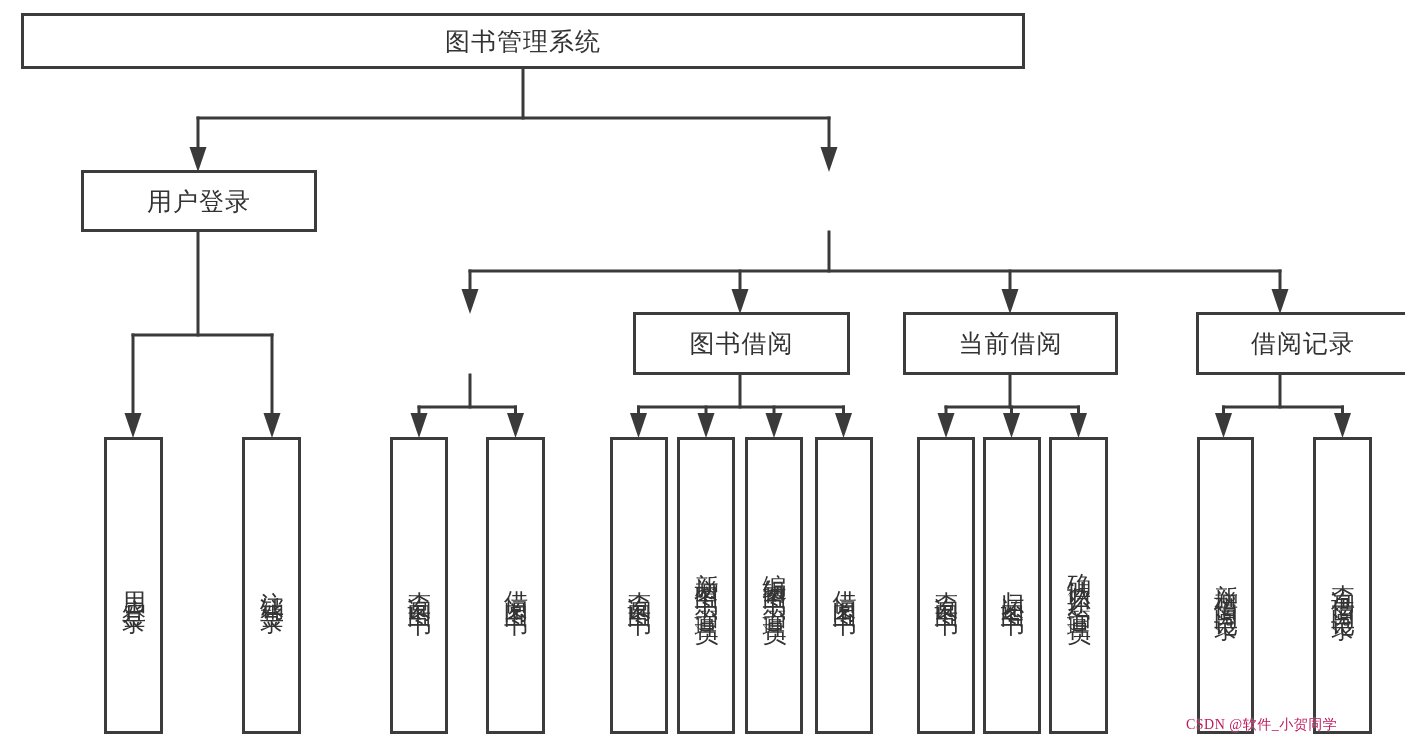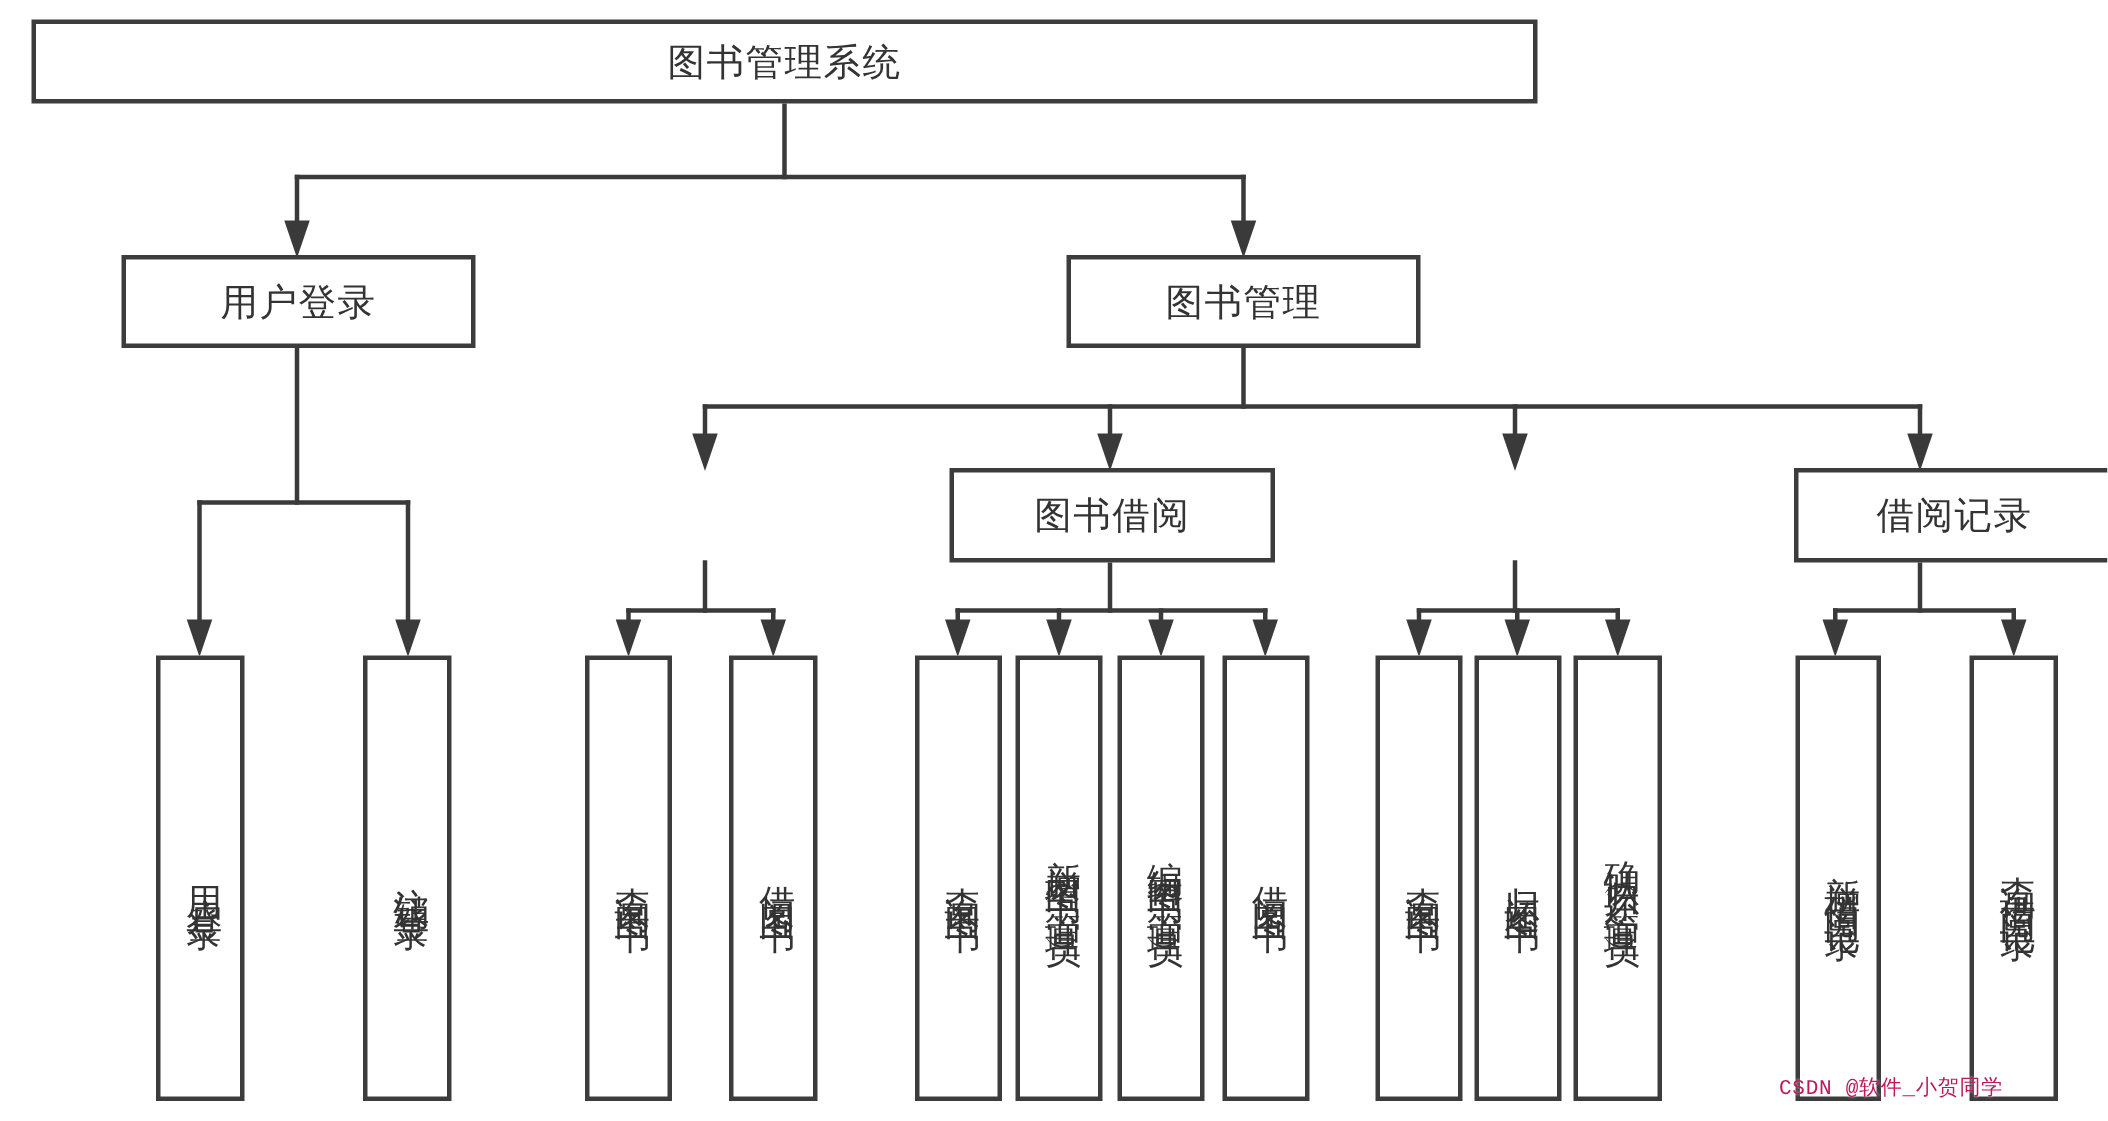--- a/index.html
+++ b/index.html
@@ -1,18 +1,18 @@
 <!DOCTYPE html>
 <html><head>
 <meta charset="utf-8">
 <style>
   html,body { margin:0; padding:0; background:#ffffff; }
   #stage {
     position:relative; width:1405px; height:747px; background:#ffffff;
-    font-family:Liberation Mono, monospace; overflow:hidden;
+    font-family:Liberation Serif, serif; overflow:hidden;
   }
   #connectors { position:absolute; left:0; top:0; z-index:0; }
   .node {
     position:absolute; box-sizing:border-box; background:#ffffff;
     border:3px solid #3c3c3c; display:flex; align-items:center; justify-content:center;
     z-index:1; color:#333333;
   }
   .h-label { font-size:25px; letter-spacing:1px; white-space:nowrap; }
   .leaf .v-label {
     writing-mode:vertical-rl; text-orientation:mixed;
@@ -96,26 +96,26 @@
     </g>
   </svg>
 
   <div class="node" style="left:21px; top:13px; width:1004px; height:56px;">
     <span class="h-label">图书管理系统</span>
   </div>
 
   <div class="node" style="left:81px; top:170px; width:236px; height:62px;">
     <span class="h-label">用户登录</span>
   </div>
-  <div class="node" style="left:711px; top:170px; width:236px; height:62px;">
-    <span class="h-label">图书管理</span>
-  </div>
 
   <div class="node" style="left:633px; top:312px; width:217px; height:63px;">
     <span class="h-label">图书借阅</span>
+  </div>
+  <div class="node" style="left:903px; top:312px; width:215px; height:63px;">
+    <span class="h-label">当前借阅</span>
   </div>
   <div class="node" style="left:1196px; top:312px; width:214px; height:63px;">
     <span class="h-label">借阅记录</span>
   </div>
 
   <div class="node leaf" style="left:104px; top:437px; width:59px; height:297px;">
     <span class="v-label">用户登录</span>
   </div>
   <div class="node leaf" style="left:242px; top:437px; width:59px; height:297px;">
     <span class="v-label">注销登录</span>

